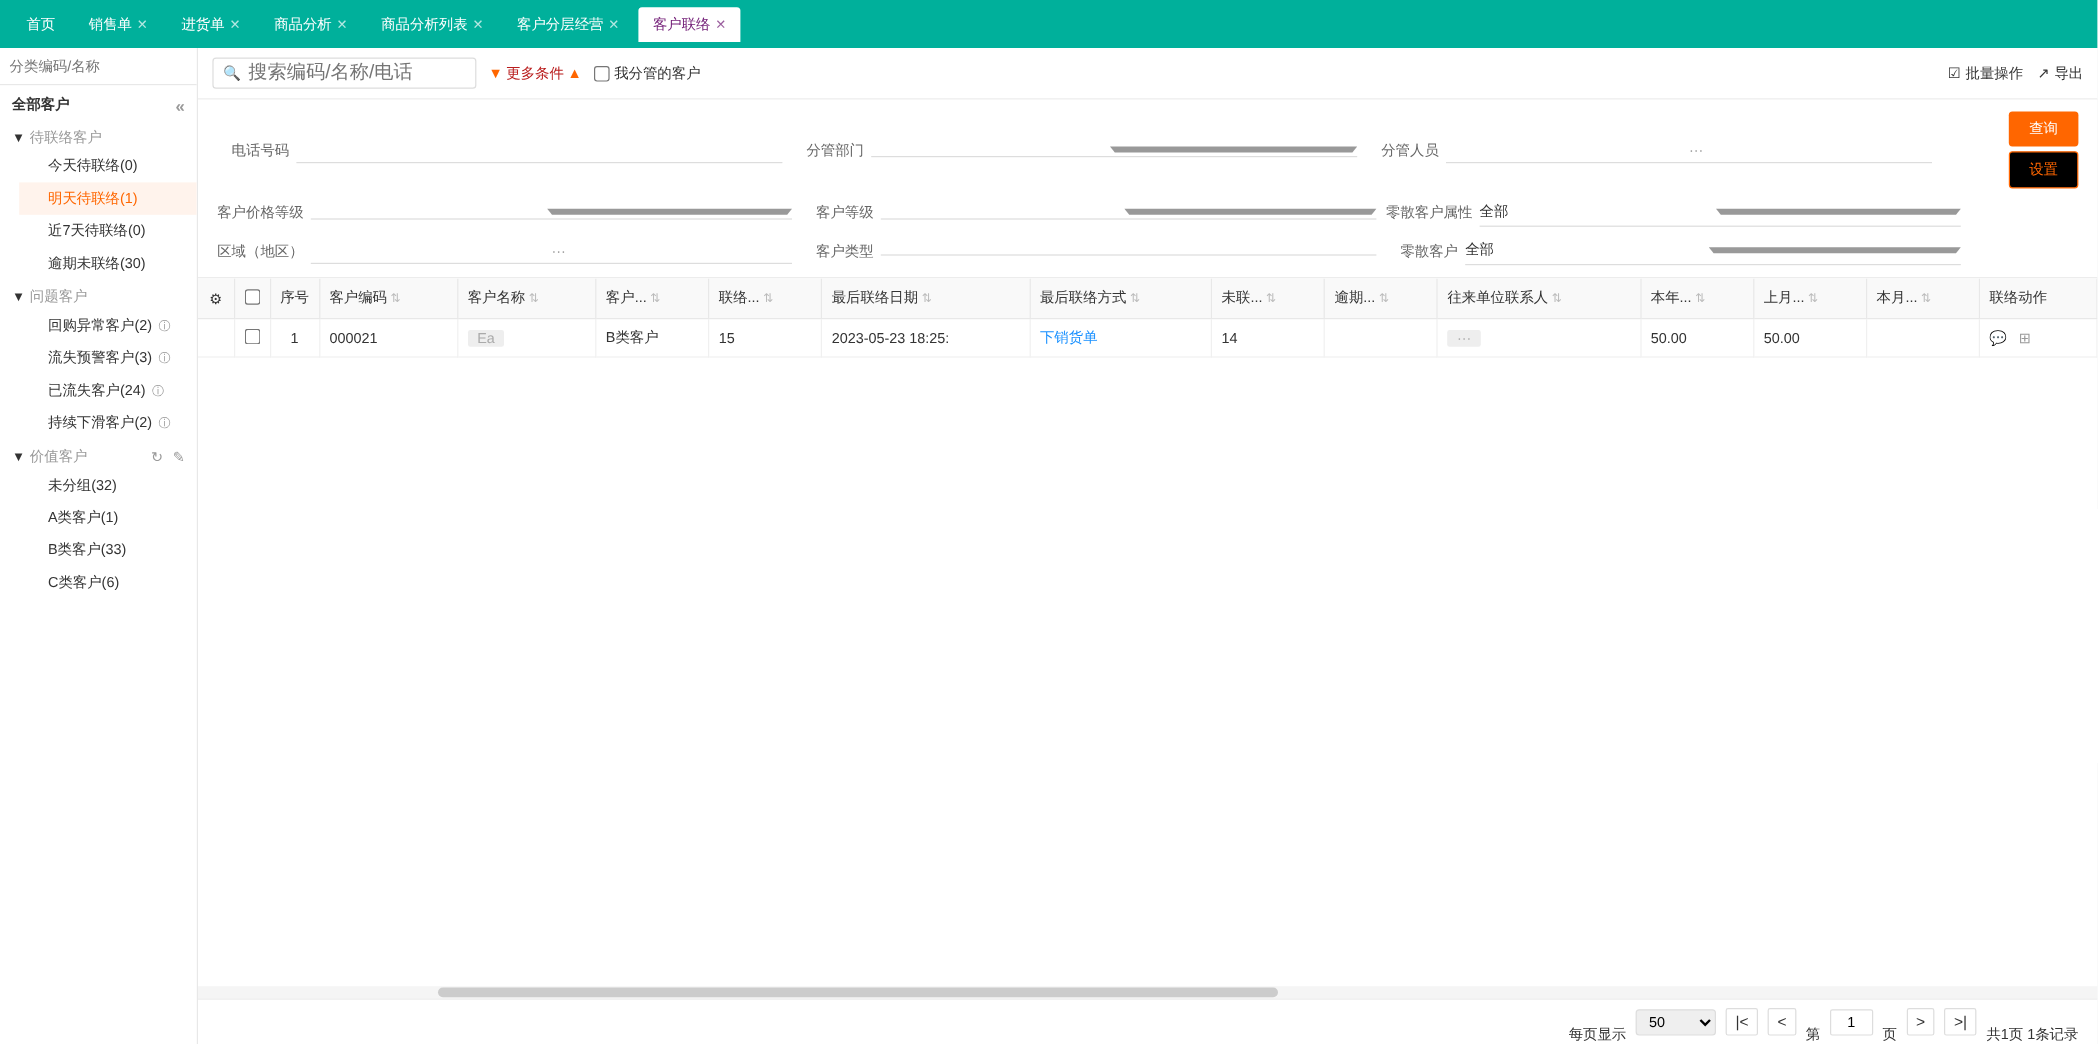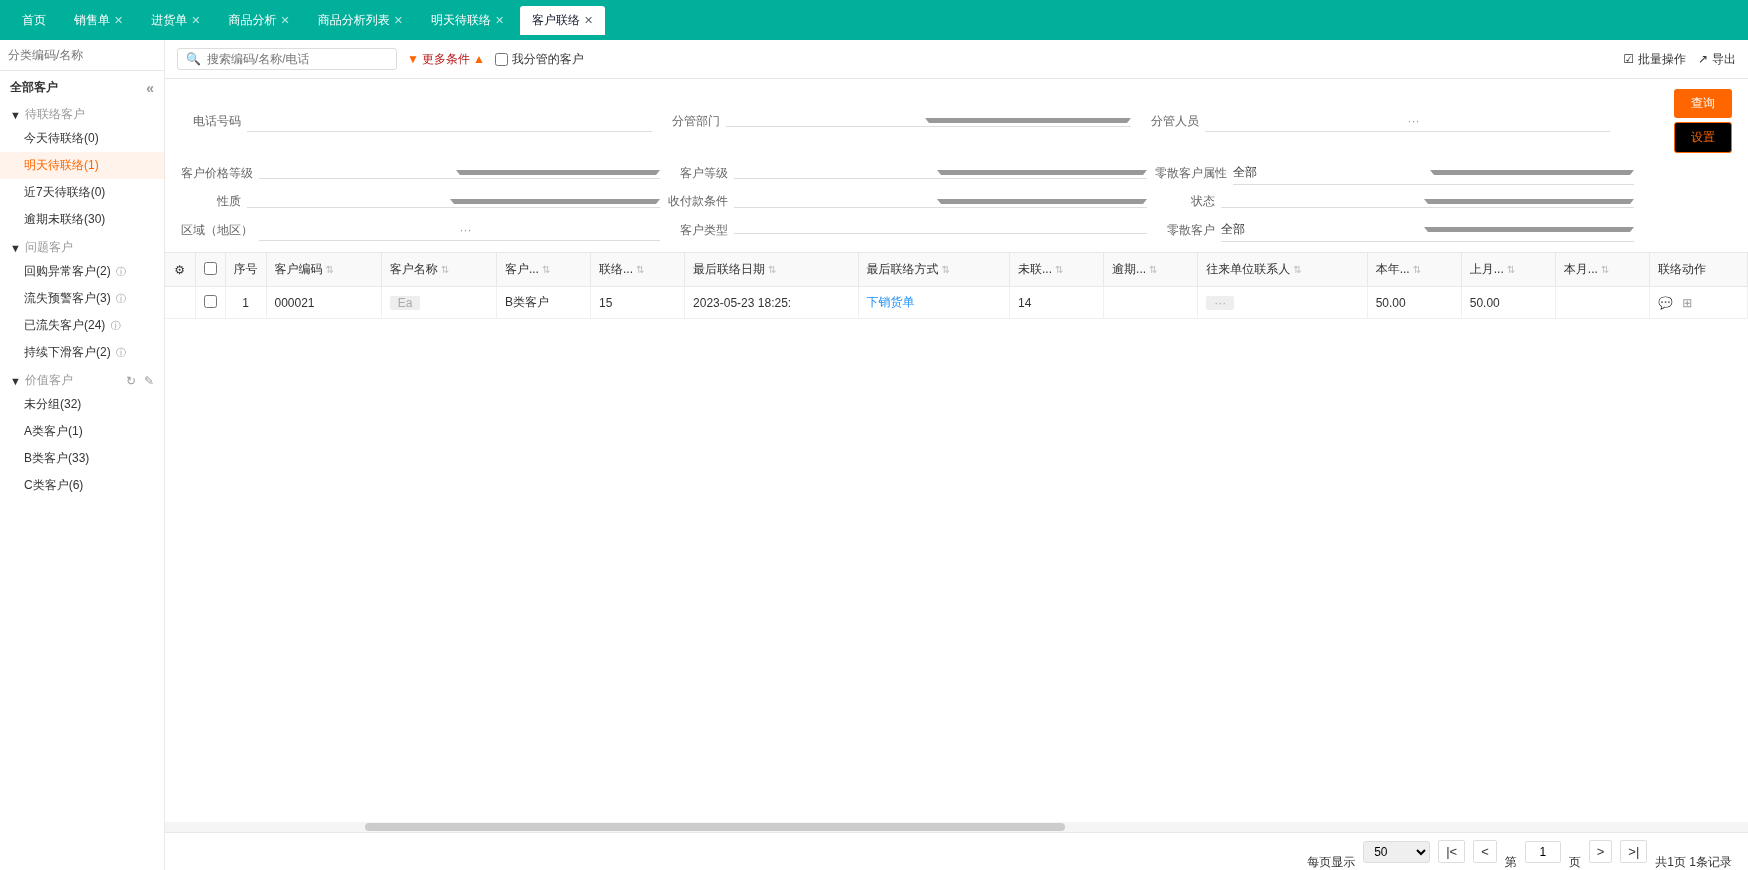--- a/index.html
+++ b/index.html
@@ -18,21 +18,21 @@
       color: #fff;
       padding: 6px 12px;
       cursor: pointer;
       border-radius: 3px 3px 0 0;
       font-size: 13px;
       white-space: nowrap;
       display: flex;
       align-items: center;
       gap: 4px;
     }
-    .nav-item.active { background: #fff; color: #0f172a; }
+    .nav-item.active { background: #fff; color: #701a75; }
     .nav-item .close-x { font-size: 11px; opacity: 0.7; }
 
     
     .main-layout {
       display: flex;
       height: calc(100vh - 40px);
     }
 
     
     .sidebar {
@@ -76,20 +76,21 @@
       font-size: 11px;
       display: flex;
       align-items: center;
       gap: 4px;
     }
     .sidebar-sub-item {
       padding: 5px 10px 5px 24px;
       cursor: pointer;
       color: #333;
       font-size: 12px;
+      margin-left: 16px;
     }
     .sidebar-sub-item.active { background: #fff3ec; color: #ff6600; }
 
     
     .content-area {
       flex: 1;
       display: flex;
       flex-direction: column;
       overflow: hidden;
     }
@@ -108,21 +109,21 @@
       align-items: center;
       border: 1px solid #ddd;
       border-radius: 3px;
       padding: 3px 8px;
       gap: 6px;
       width: 220px;
     }
     .search-input-wrap input {
       border: none;
       outline: none;
-      font-size: 12px;
+      font-size: 16px;
       color: #999;
       width: 180px;
     }
     .more-filter-btn {
       color: #ff6600;
       cursor: pointer;
       display: flex;
       align-items: center;
       gap: 3px;
       font-size: 12px;
@@ -332,21 +333,21 @@
   </div>
   <div class="nav-item">
     <span>商品分析</span>
     <span class="close-x">✕</span>
   </div>
   <div class="nav-item">
     <span>商品分析列表</span>
     <span class="close-x">✕</span>
   </div>
   <div class="nav-item">
-    <span>明天待联络</span>
+    <span>客户分层经营</span>
     <span class="close-x">✕</span>
   </div>
   <div class="nav-item active">
     <span>客户联络</span>
     <span class="close-x">✕</span>
   </div>
 </div>
 
 <div class="main-layout">
 
@@ -491,44 +492,20 @@
         <div class="filter-field">
           <span class="filter-label">零散客户属性</span>
           <div class="filter-select-wrap">
             <span>全部</span>
             <span class="triangle-down"></span>
           </div>
         </div>
         <div style="width: 90px;"></div>
       </div>
 
-      <div class="filter-row">
-        <div class="filter-field">
-          <span class="filter-label">性质</span>
-          <div class="filter-select-wrap">
-            <span></span>
-            <span class="triangle-down"></span>
-          </div>
-        </div>
-        <div class="filter-field">
-          <span class="filter-label">收付款条件</span>
-          <div class="filter-select-wrap">
-            <span></span>
-            <span class="triangle-down"></span>
-          </div>
-        </div>
-        <div class="filter-field">
-          <span class="filter-label">状态</span>
-          <div class="filter-select-wrap">
-            <span></span>
-            <span class="triangle-down"></span>
-          </div>
-        </div>
-        <div style="width: 90px;"></div>
-      </div>
 
       <div class="filter-row">
         <div class="filter-field">
           <span class="filter-label">区域（地区）</span>
           <div class="filter-select-wrap">
             <span></span>
             <span style="color:#999;">···</span>
           </div>
         </div>
         <div class="filter-field">

